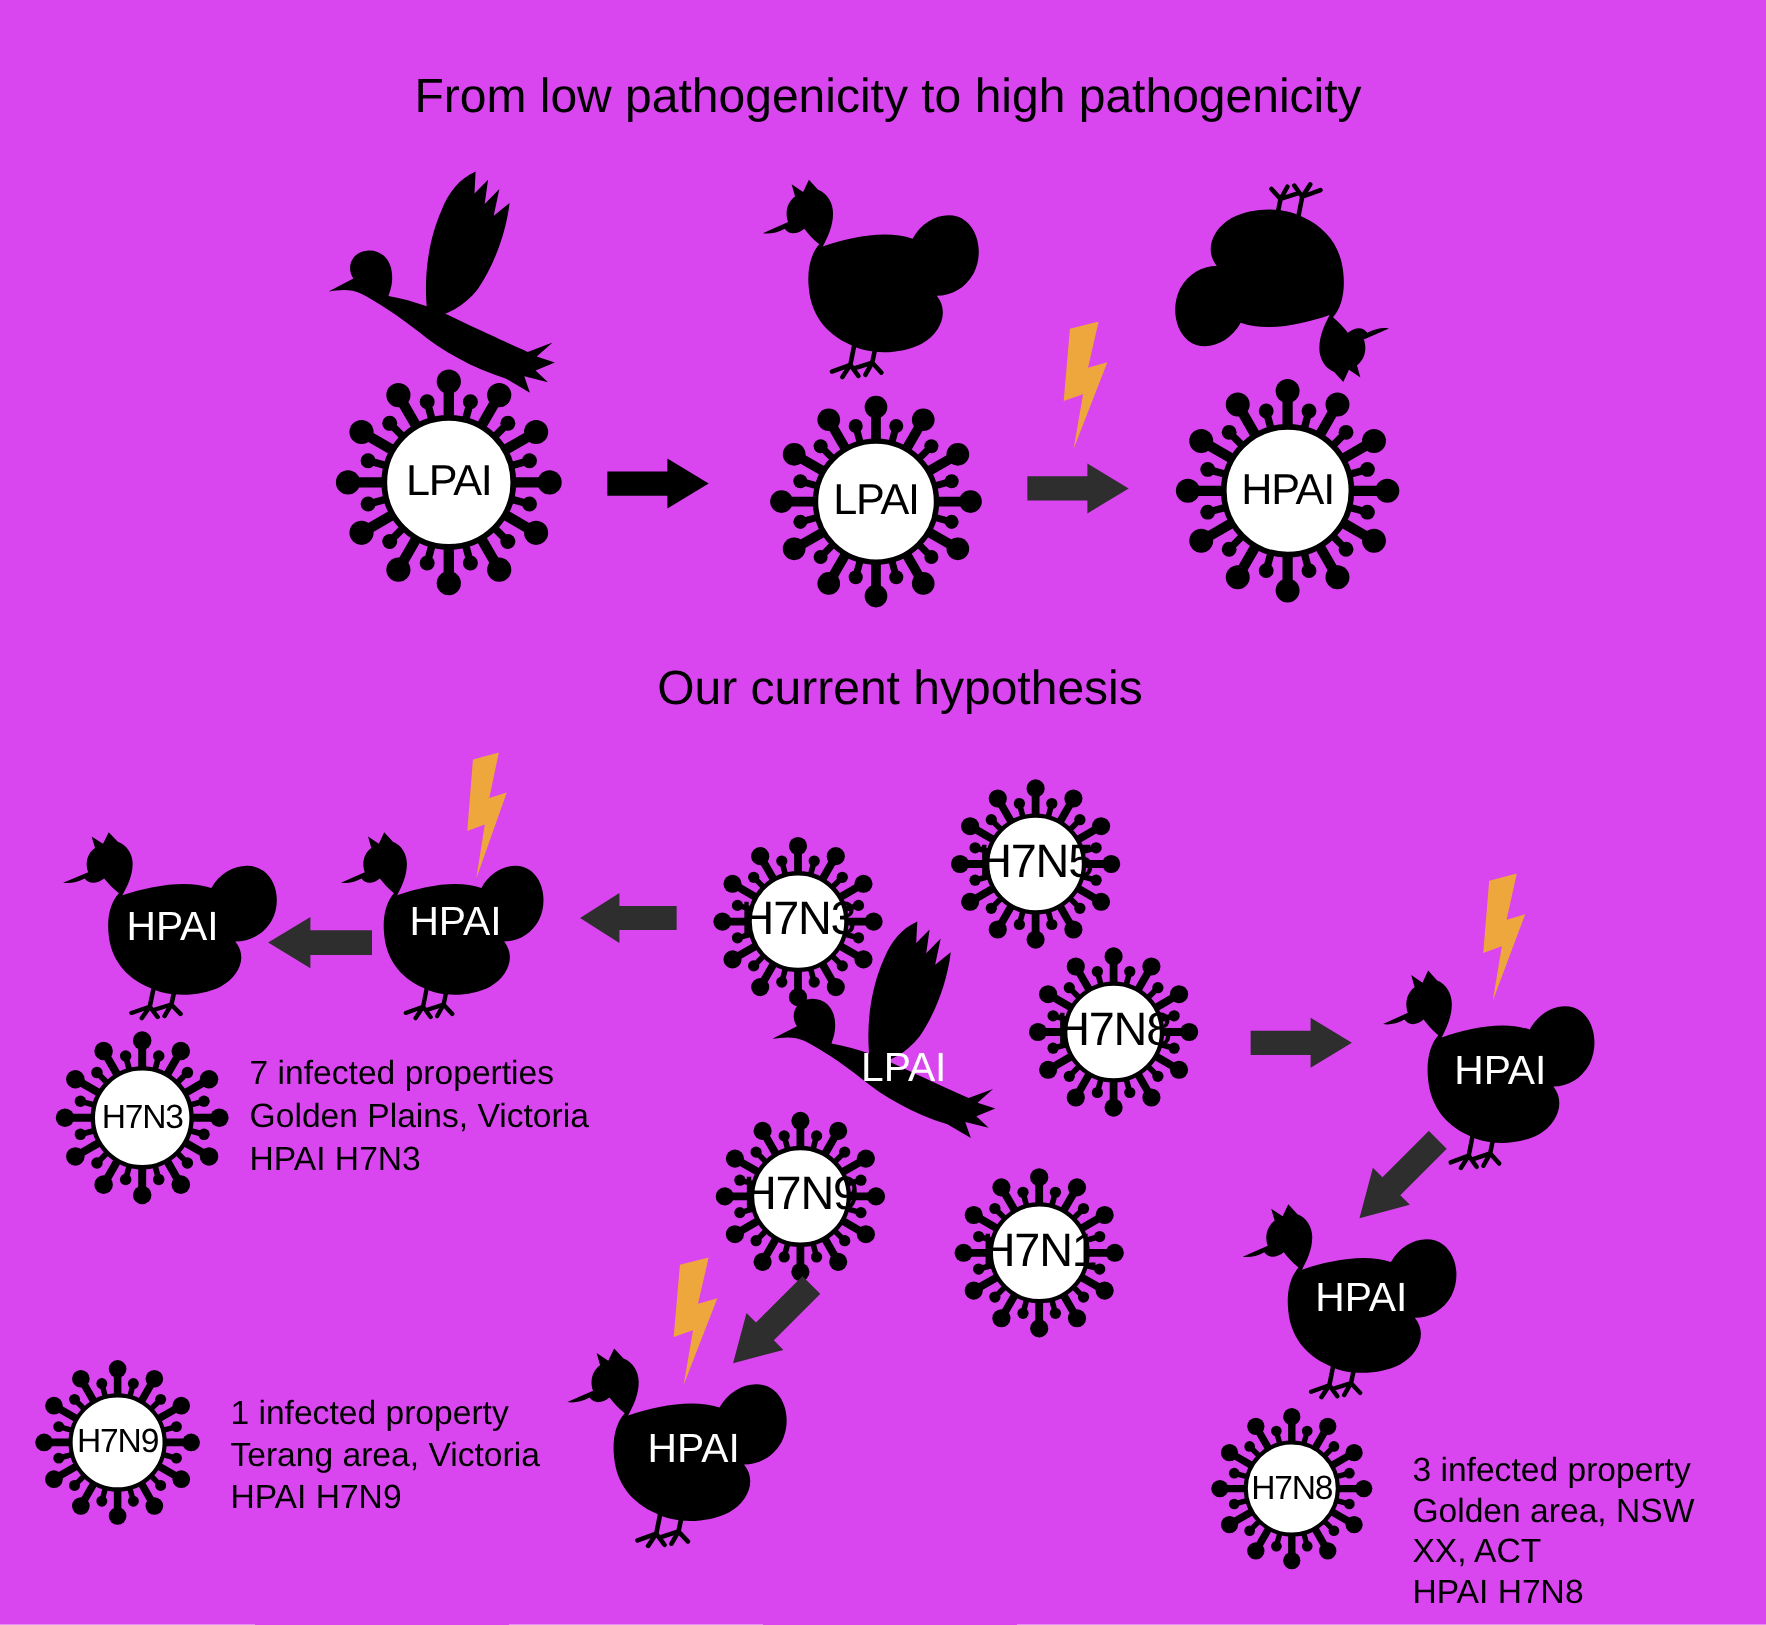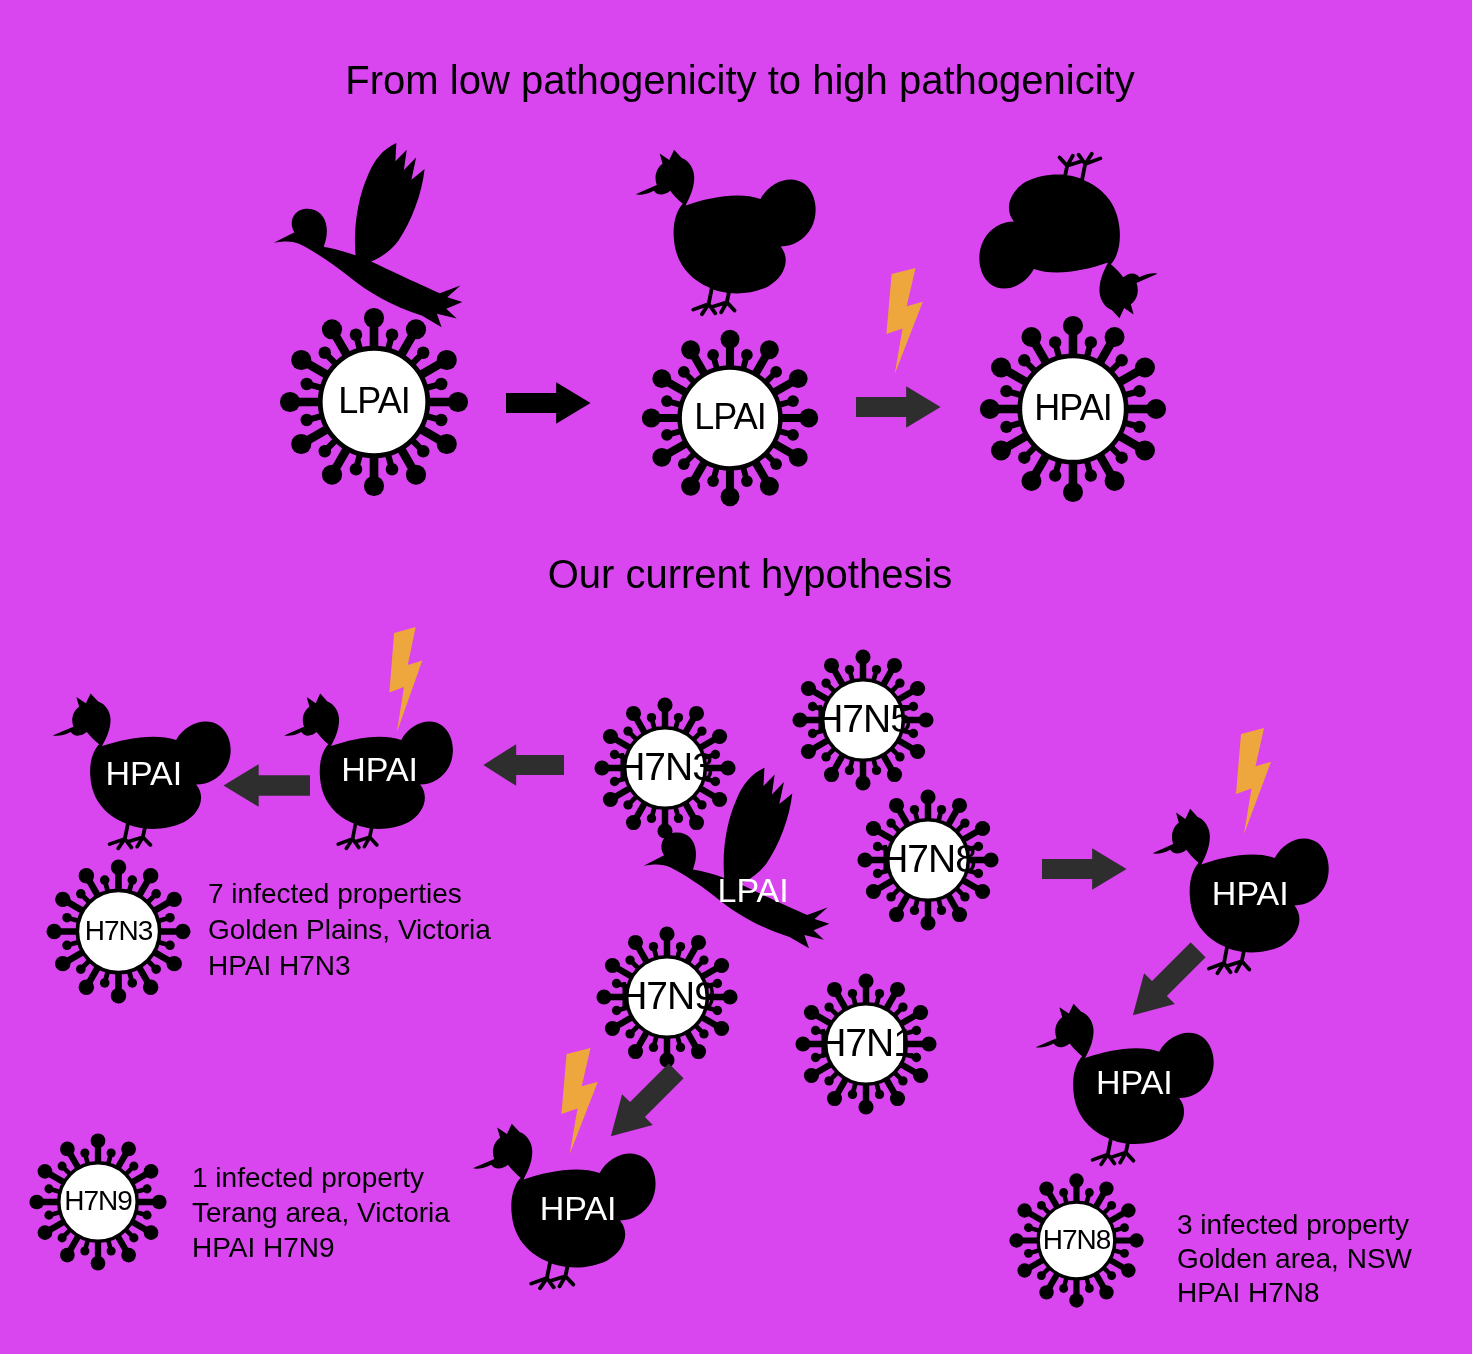--- a/index.html
+++ b/index.html
@@ -250,20 +250,21 @@
   </div>
   <div class="virus v-sm" style="left:1008px;top:1172px;width:137px;height:137px;">
     <svg viewBox="0 0 200 200">
         <use href="#virus-icon"></use>
       </svg>
     <span class="virus-label">H7N8</span>
   </div>
   <div class="note" style="left:1177px;top:1196px;line-height:34px;margin-top:12px;">
     <span>3 infected property</span>
     <span>Golden area, NSW</span>
+    <span>XX, ACT</span>
     <span>HPAI H7N8</span>
   </div>
 
   <svg class="bolt" style="left:551px;top:1048px;width:52px;height:106px;" viewBox="0 0 100 210" preserveAspectRatio="none">
       <use href="#bolt-icon"></use>
     </svg>
   <svg class="arrow diag" style="left:596px;top:1080px;width:94px;height:48px;" viewBox="0 0 120 64" preserveAspectRatio="none">
       <use href="#arrow-icon"></use>
     </svg>
   <div class="bird" style="left:465px;top:1120px;width:195px;height:172px;">

